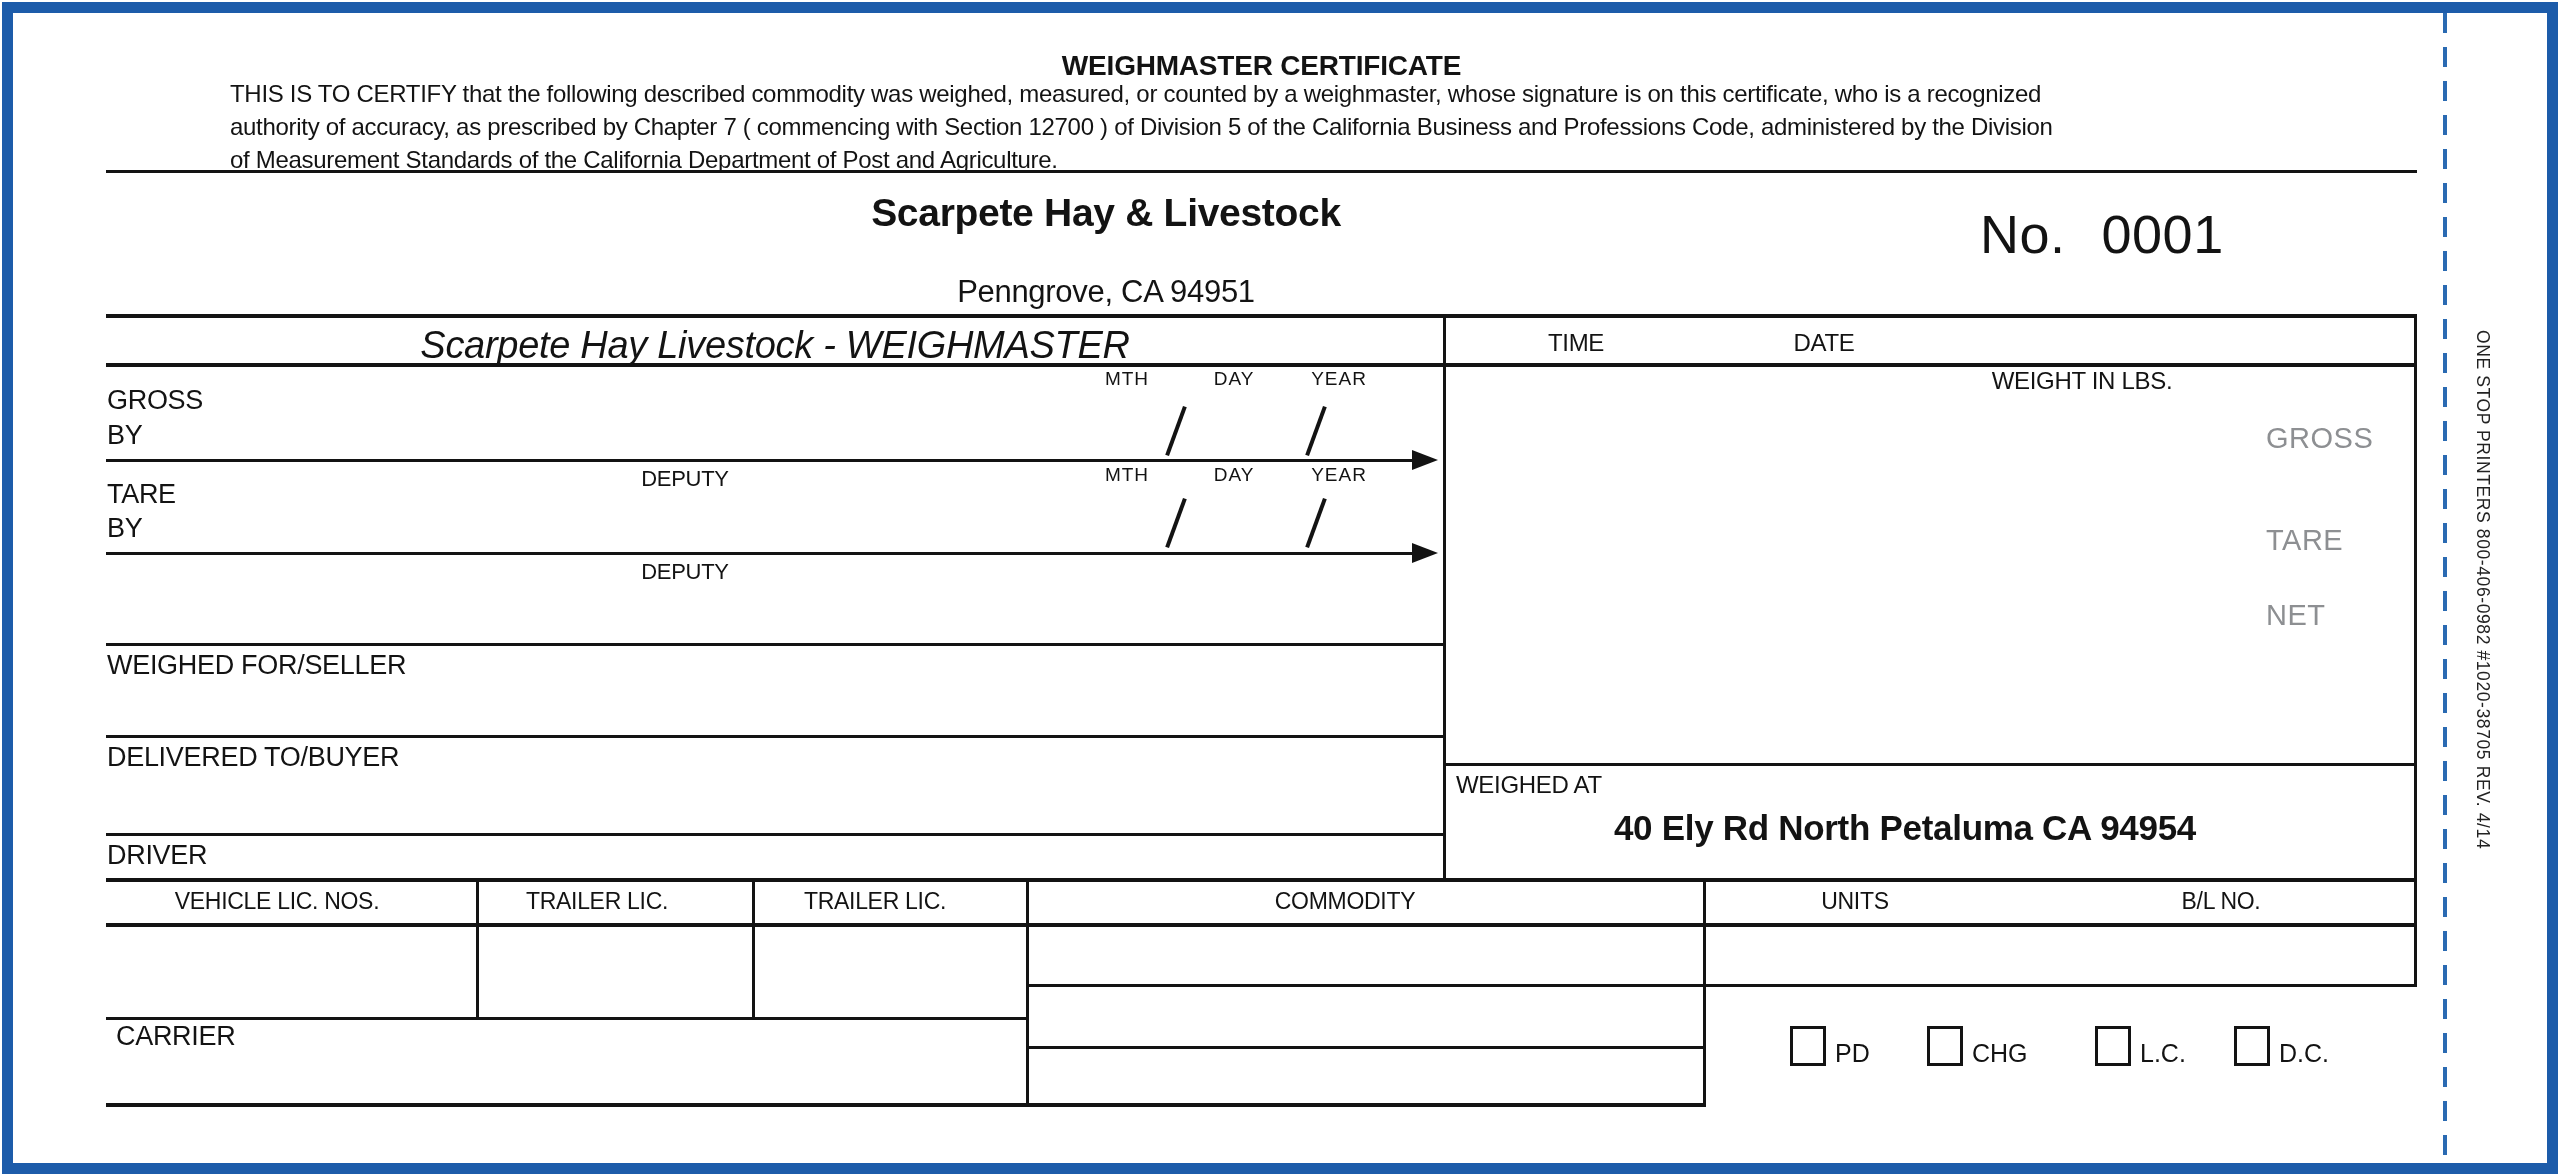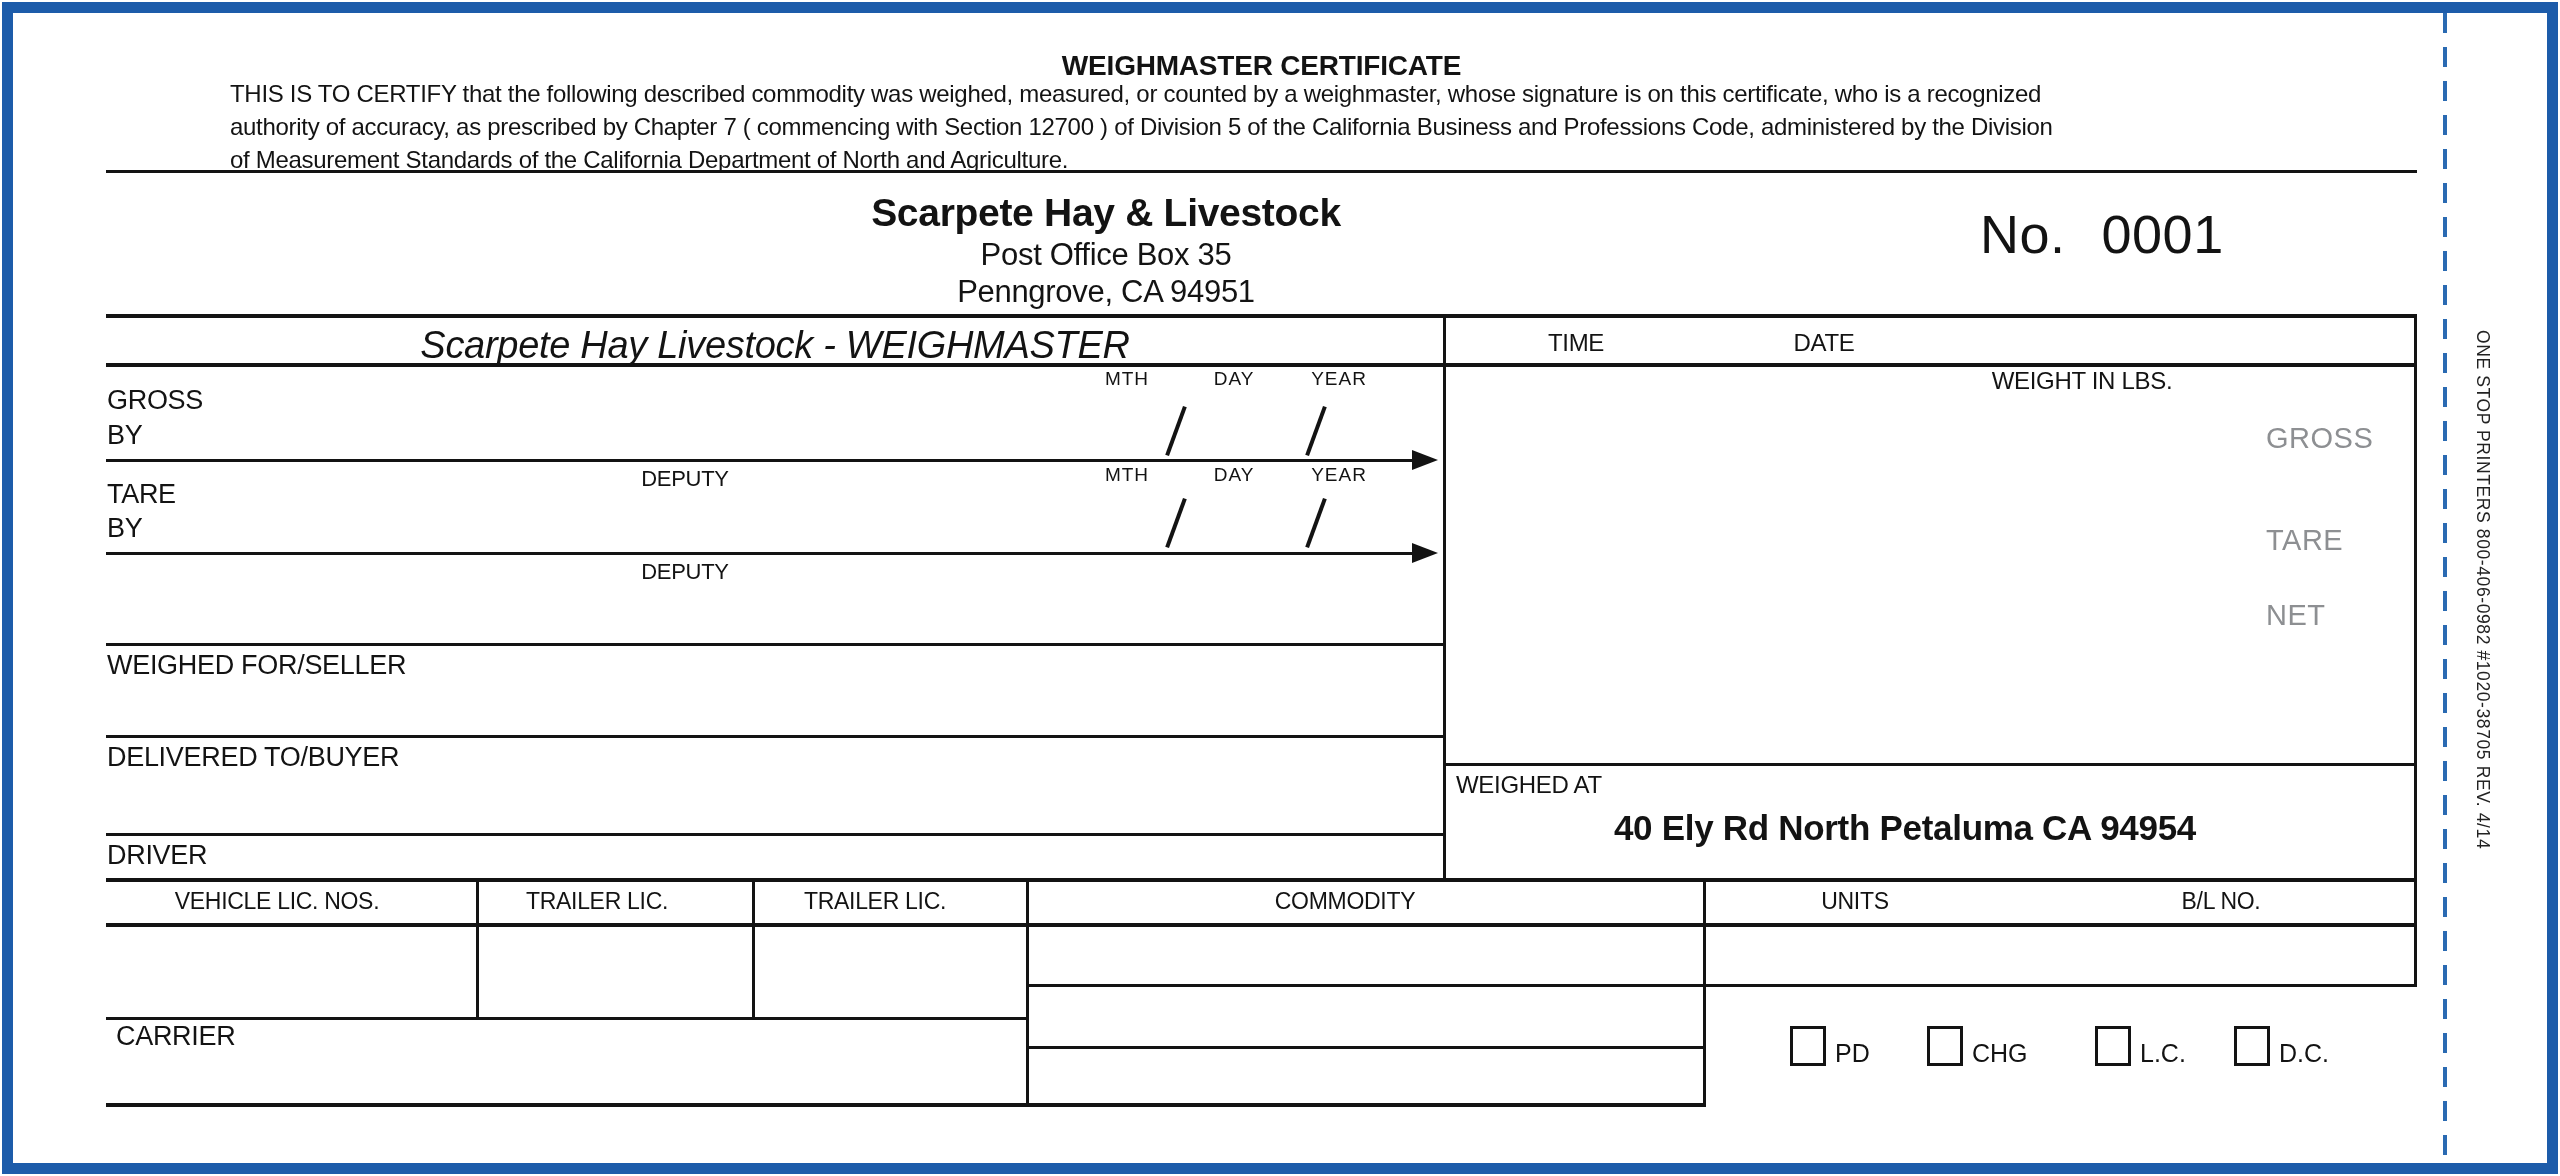--- a/index.html
+++ b/index.html
@@ -40,25 +40,24 @@
 
 <div class="page">
 
   <div class="frame"></div>
   <div class="dash"></div>
   <div class="stubtext">ONE STOP PRINTERS 800-406-0982 #1020-38705 REV. 4/14</div>
 
   <div class="t title ctr" style="left:106px;top:50px;width:2311px;">WEIGHMASTER CERTIFICATE</div>
   <div class="t cert" style="left:230px;top:77px;">THIS IS TO CERTIFY that the following described commodity was weighed, measured, or counted by a weighmaster, whose signature is on this certificate, who is a recognized</div>
   <div class="t cert" style="left:230px;top:110px;">authority of accuracy, as prescribed by Chapter 7 ( commencing with Section 12700 ) of Division 5 of the California Business and Professions Code, administered by the Division</div>
-  <div class="t cert" style="left:230px;top:143px;">of Measurement Standards of the California Department of North and Agriculture.</div>
+  <div class="t cert" style="left:230px;top:143px;">of Measurement Standards of the California Department of Post and Agriculture.</div>
   <div class="hl" style="left:106px;top:170px;width:2311px;"></div>
 
   <div class="t co-name ctr" style="left:106px;top:191px;width:2000px;">Scarpete Hay &amp; Livestock</div>
-  <div class="t co-addr ctr" style="left:106px;top:237px;width:2000px;">Post Office Box 35</div>
   <div class="t co-addr ctr" style="left:106px;top:274px;width:2000px;">Penngrove, CA 94951</div>
 
   <div class="no-row" style="position:absolute;left:1980px;top:203px;">
     <span>No.</span>
     <span>0001</span>
   </div>
 
   <div class="hl" style="left:106px;top:314px;width:2311px;height:4px;"></div>
   <div class="hl" style="left:106px;top:363px;width:2311px;height:4px;"></div>
   <div class="vl" style="left:1443px;top:314px;height:564px;"></div>

